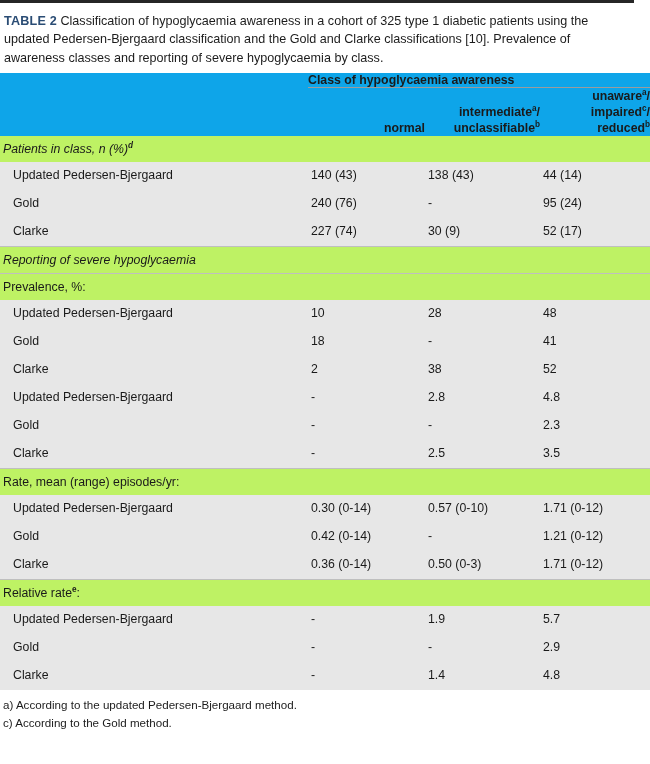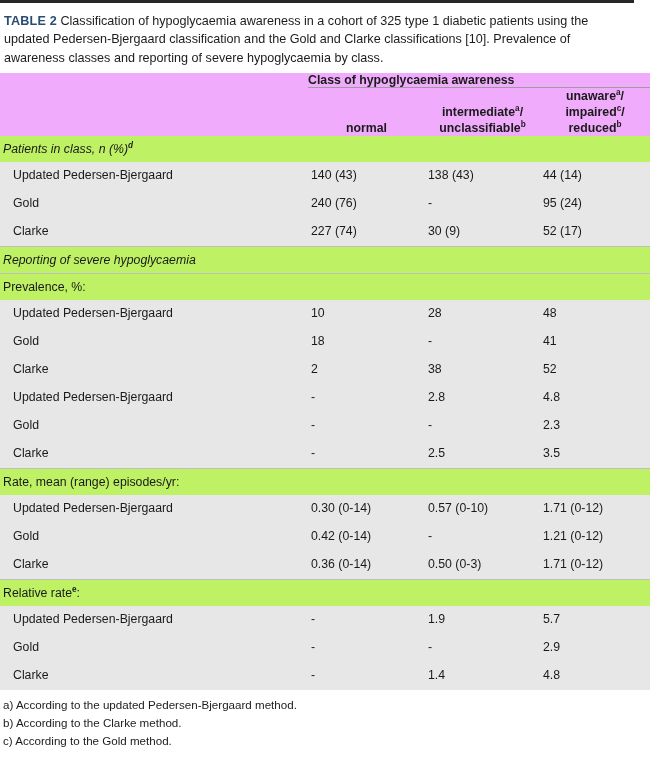--- a/index.html
+++ b/index.html
@@ -45,40 +45,40 @@
     table-layout: fixed;
     font-size: 12.3px;
   }
   col.c-label  { width: 308px; }
   col.c-normal { width: 117px; }
   col.c-inter  { width: 115px; }
   col.c-unaw   { width: 110px; }
 
   
   .thead-zone td, .thead-zone th {
-    background: #f0abfc;
+    background: #0ea5e9;
     padding: 0;
   }
 
   .span-head {
     font-weight: bold;
     font-size: 12.3px;
     text-align: left;
     padding: 8px 4px 5px 3px;
     border-bottom: 1px solid #9c9c9c;
     background: #ffffff;
   }
   .span-pad {
     background: #ffffff;
     border-bottom: none;
   }
 
   .colhead {
     vertical-align: bottom;
-    text-align: center;
+    text-align: right;
     font-weight: bold;
     font-size: 12.3px;
     line-height: 1.32;
     padding: 7px 4px 6px 3px;
     background: #ffffff;
     white-space: nowrap;
   }
   .colhead.empty { padding: 0; }
 
   sup {
@@ -291,17 +291,16 @@
           <td class="cell label">Clarke</td>
           <td class="cell num">-</td>
           <td class="cell num">1.4</td>
           <td class="cell num">4.8</td>
         </tr>
       </tbody>
   </table>
 
   <div class="footnotes" id="footnotes">
       <div class="fn">a) According to the updated Pedersen-Bjergaard method.</div>
-      <div class="fn">b) According to the Clarke method.</div>
       <div class="fn">c) According to the Gold method.</div>
     </div>
 
 </div>
 
 </body></html>

